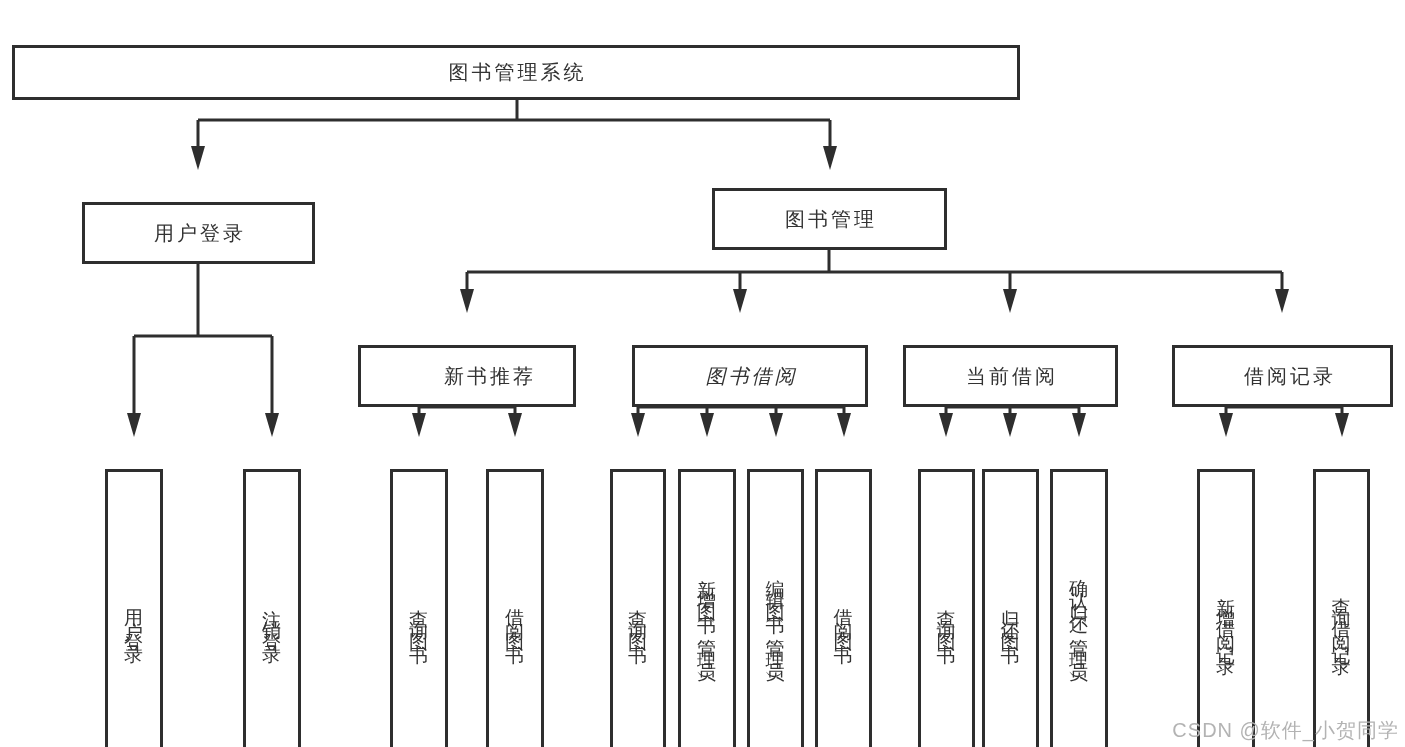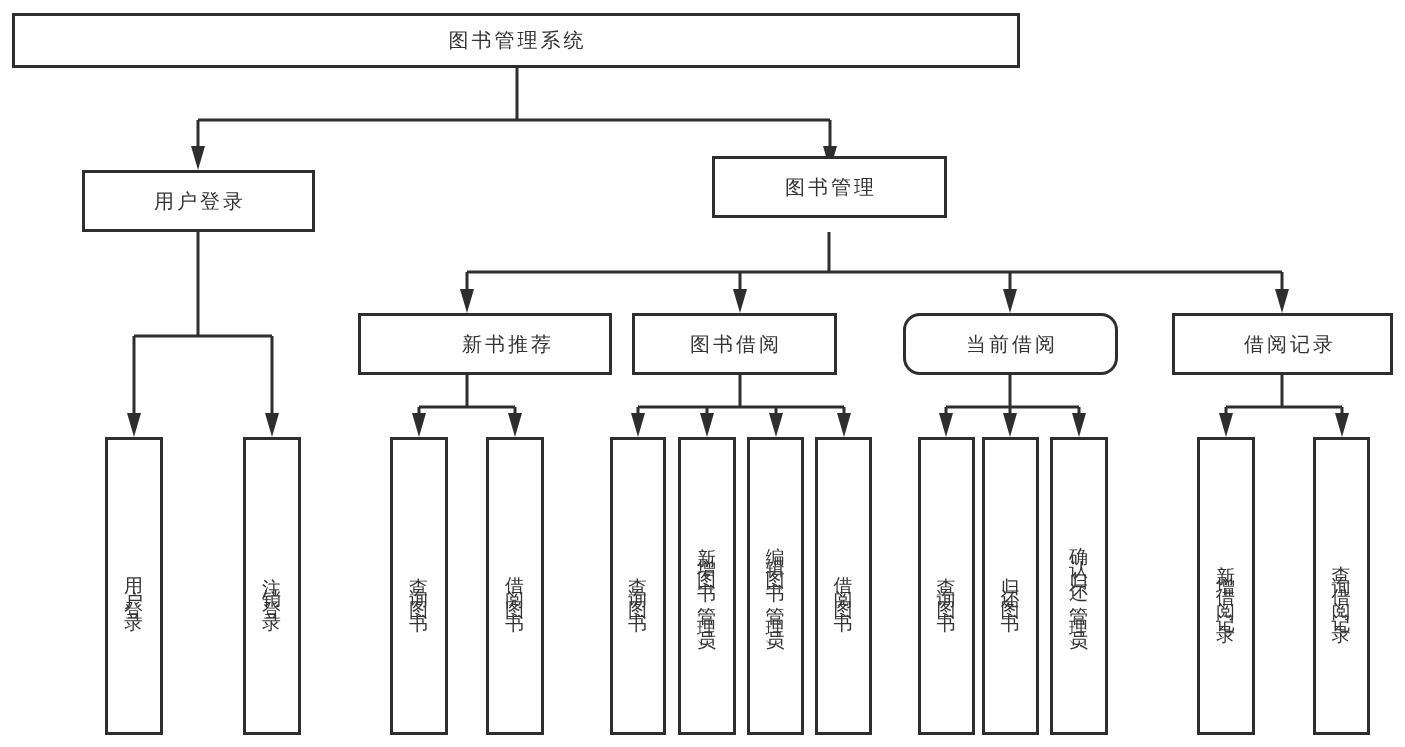--- a/index.html
+++ b/index.html
@@ -14,20 +14,21 @@
   .box{
     position:absolute;
     box-sizing:border-box;
     border:3px solid #2e2e2e;
     background:#ffffff;
     color:#333333;
     display:flex;
     align-items:center;
     justify-content:center;
     z-index:2;
+    margin-top:32px;
   }
   .box-h{
     font-size:20px;
     letter-spacing:3px;
     text-indent:3px;
     white-space:nowrap;
   }
   .box-v{
     writing-mode:vertical-rl;
     text-orientation:mixed;
@@ -89,37 +90,38 @@
       <polygon points="1219,413 1233,413 1226,437"></polygon>
       <polygon points="1335,413 1349,413 1342,437"></polygon>
     </g>
   </svg>
 
   <div class="box box-h" style="left:12px;top:13px;width:1008px;height:55px;">图书管理系统</div>
 
   <div class="box box-h" style="left:82px;top:170px;width:233px;height:62px;">用户登录</div>
   <div class="box box-h" style="left:712px;top:156px;width:235px;height:62px;">图书管理</div>
 
-  <div class="box box-h" style="left:358px;top:313px;width:254px;height:62px;padding-left:43px;">新书推荐</div>
-  <div class="box box-h" style="left:632px;top:313px;width:205px;height:62px;">图书借阅</div>
-  <div class="box box-h" style="left:903px;top:313px;width:215px;height:62px;border-radius:17px;">当前借阅</div>
+  <div class="box box-h" style="left:358px;top:313px;width:218px;height:62px;padding-left:43px;">新书推荐</div>
+  <div class="box box-h" style="left:632px;top:313px;width:236px;height:62px;font-style:italic;">图书借阅</div>
+  <div class="box box-h" style="left:903px;top:313px;width:215px;height:62px;">当前借阅</div>
   <div class="box box-h" style="left:1172px;top:313px;width:221px;height:62px;padding-left:12px;">借阅记录</div>
 
   <div class="box box-v" style="left:105px;top:437px;width:58px;height:298px;">用户登录</div>
   <div class="box box-v" style="left:243px;top:437px;width:58px;height:298px;">注销登录</div>
 
   <div class="box box-v" style="left:390px;top:437px;width:58px;height:298px;">查询图书</div>
   <div class="box box-v" style="left:486px;top:437px;width:58px;height:298px;">借阅图书</div>
 
   <div class="box box-v" style="left:610px;top:437px;width:56px;height:298px;">查询图书</div>
   <div class="box box-v" style="left:678px;top:437px;width:58px;height:298px;">新增图书（管理员）</div>
   <div class="box box-v" style="left:747px;top:437px;width:57px;height:298px;">编辑图书（管理员）</div>
   <div class="box box-v" style="left:815px;top:437px;width:57px;height:298px;">借阅图书</div>
 
   <div class="box box-v" style="left:918px;top:437px;width:57px;height:298px;">查询图书</div>
   <div class="box box-v" style="left:982px;top:437px;width:57px;height:298px;">归还图书</div>
   <div class="box box-v" style="left:1050px;top:437px;width:58px;height:298px;">确认归还（管理员）</div>
 
   <div class="box box-v" style="left:1197px;top:437px;width:58px;height:298px;">新增借阅记录</div>
   <div class="box box-v" style="left:1313px;top:437px;width:57px;height:298px;">查询借阅记录</div>
 
+  <div class="watermark">CSDN @软件_小贺同学</div>
 
 </div>
 
 </body></html>

